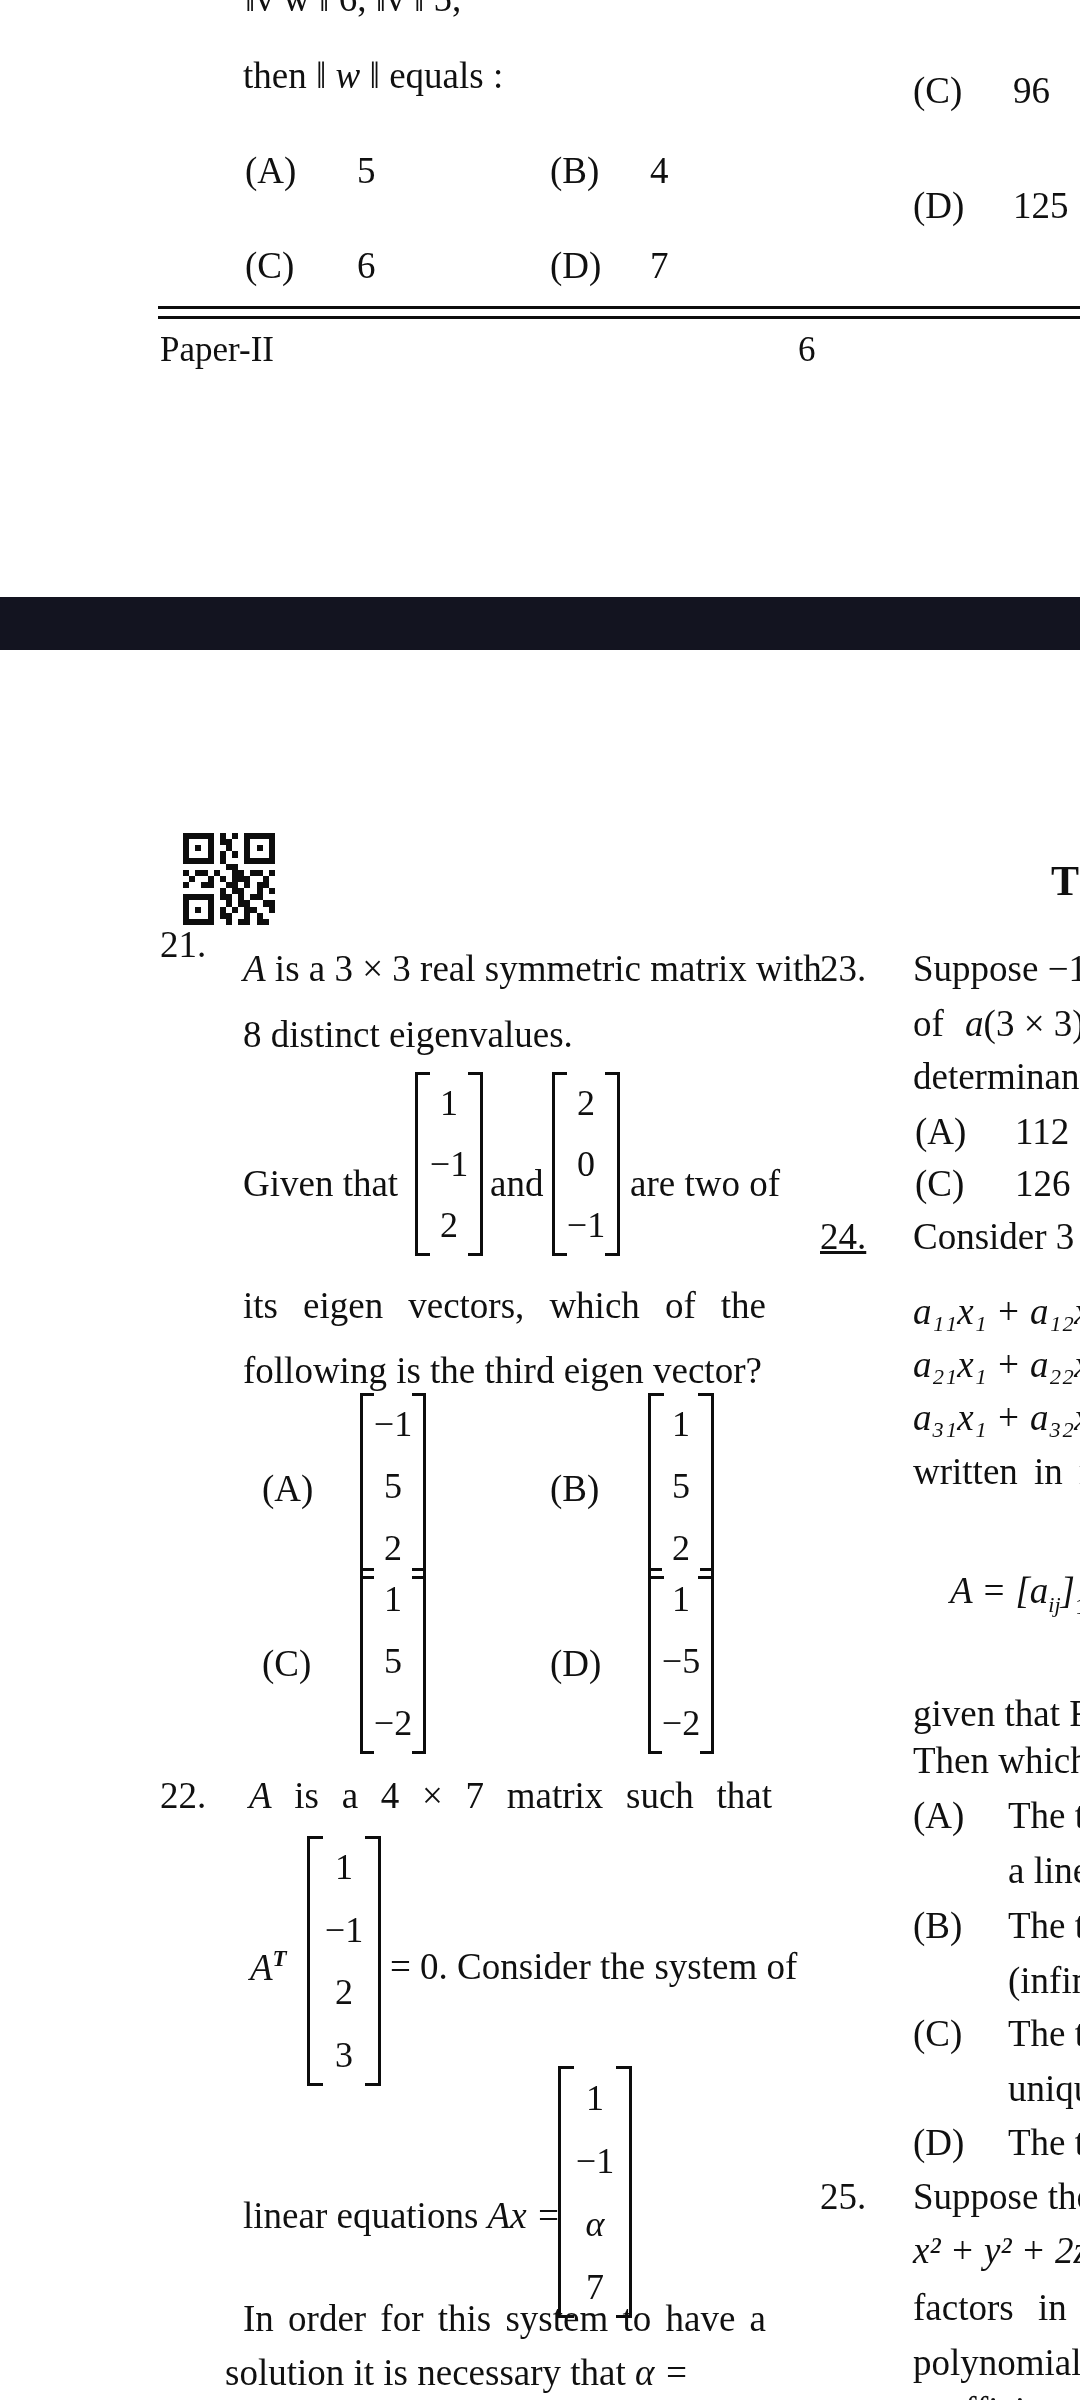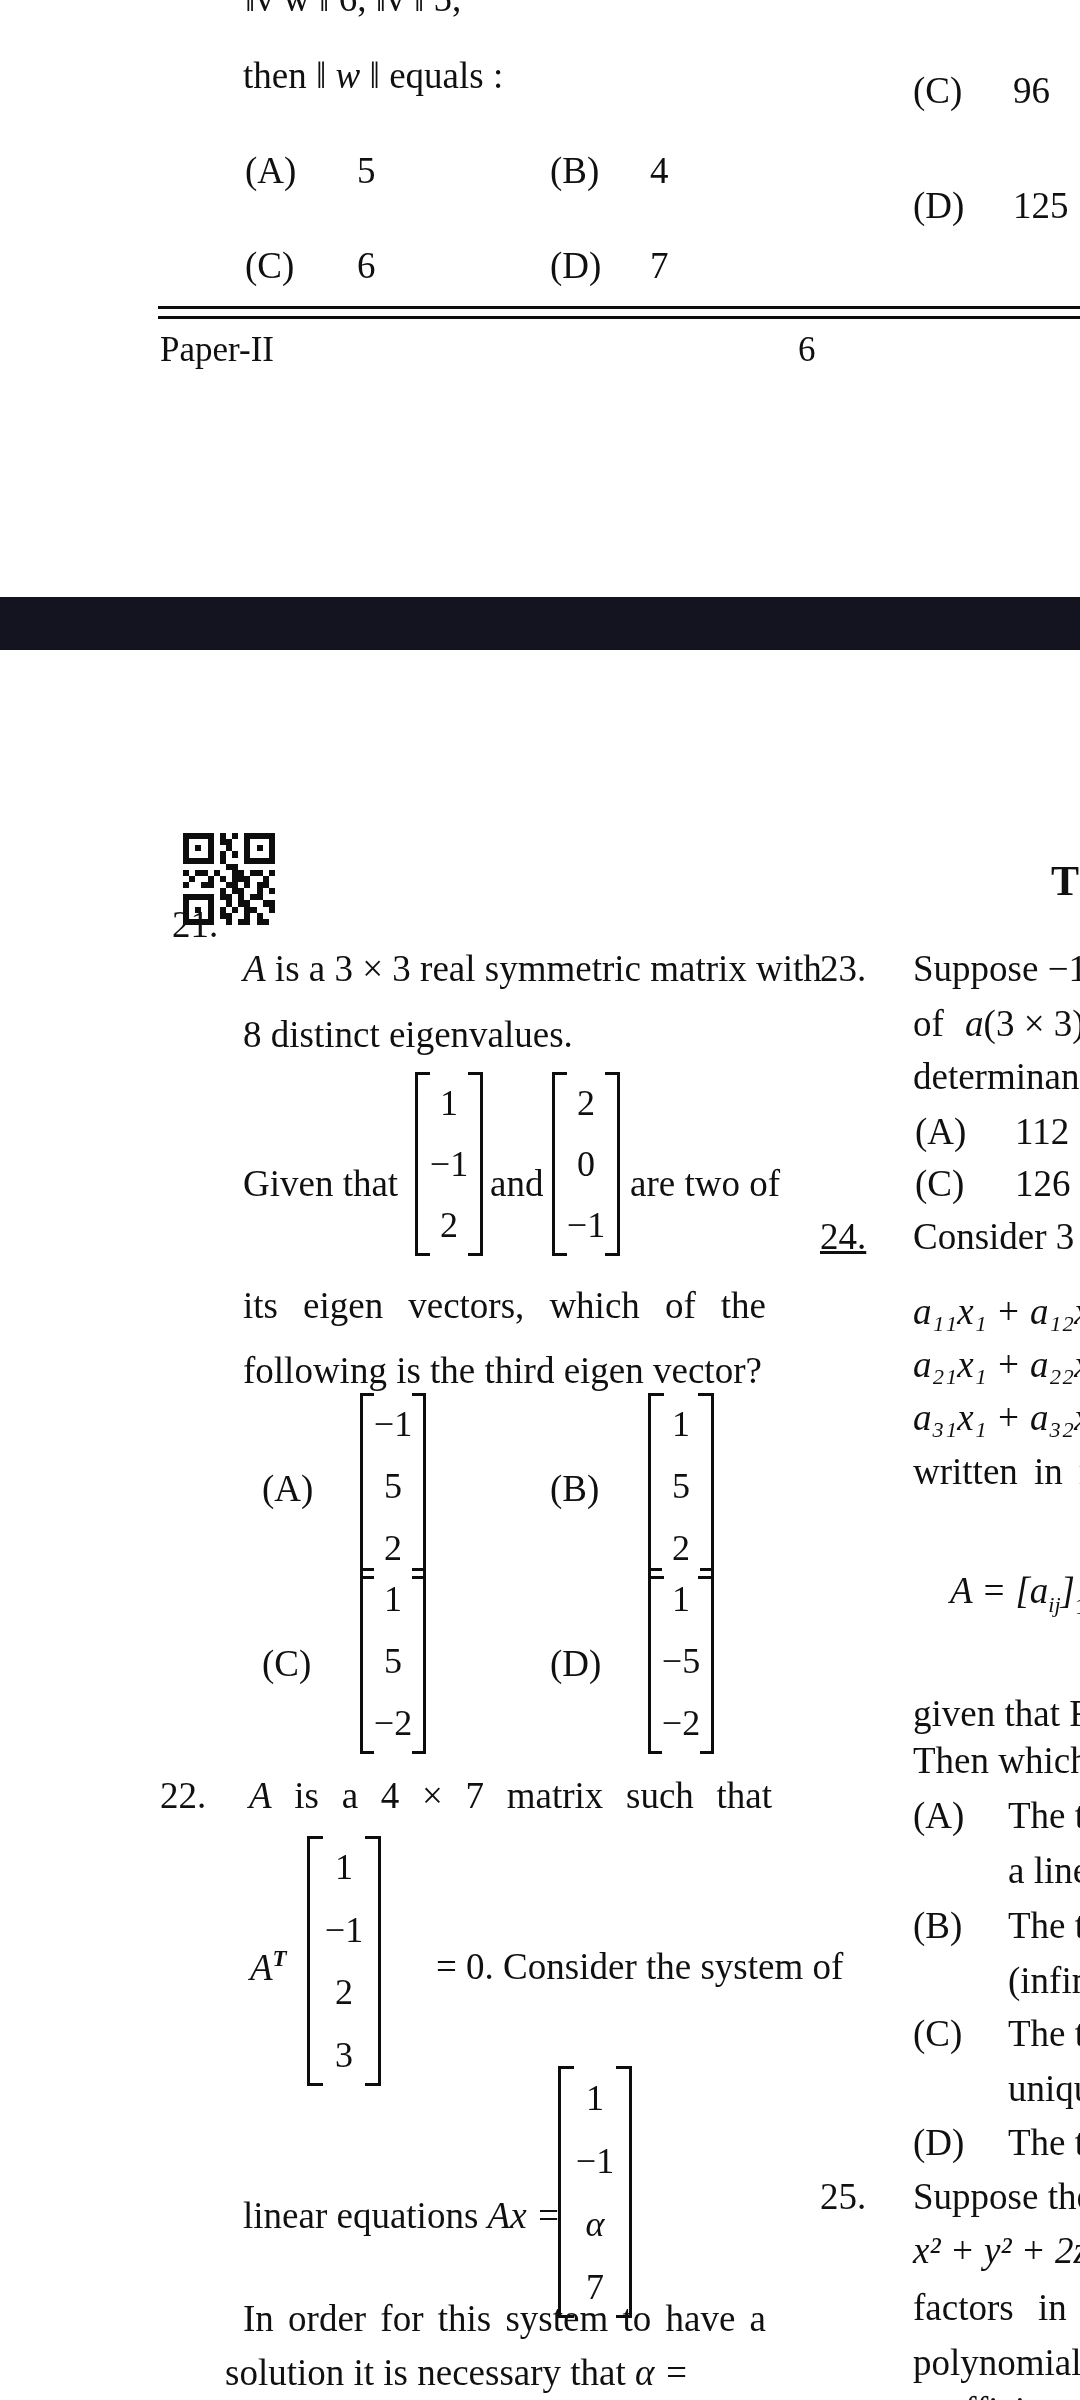--- a/index.html
+++ b/index.html
@@ -108,21 +108,21 @@
         <rect x="10" y="13" width="1" height="1"></rect>
         <rect x="12" y="13" width="1" height="1"></rect>
       <rect x="7" y="14" width="1" height="1"></rect>
         <rect x="9" y="14" width="2" height="1"></rect>
         <rect x="12" y="14" width="2" height="1"></rect>
     </g>
   </svg>
 
   <div class="t bold" style="left:1051px;top:858px;font-size:42px;">T</div>
 
-  <div class="t" style="left:160px;top:904px;margin-left:12px;">21.</div>
+  <div class="t" style="left:160px;top:924px;">21.</div>
   <div class="t" style="left:243px;top:948px;"><span class="it">A</span><span> is a 3 × 3 real symmetric matrix with</span></div>
   <div class="t" style="left:243px;top:1014px;">8 distinct eigenvalues.</div>
 
   <div class="t" style="left:243px;top:1163px;">Given that</div>
   <div class="mat" style="left:415px;top:1072px;width:68px;height:184px;">
     <span class="br brl"></span>
     <span class="col">
         <span>1</span>
         <span>−1</span>
         <span>2</span>
@@ -193,21 +193,21 @@
   <div class="mat" style="left:307px;top:1836px;width:74px;height:250px;">
     <span class="br brl"></span>
     <span class="col">
         <span>1</span>
         <span>−1</span>
         <span>2</span>
         <span>3</span>
       </span>
     <span class="br brr"></span>
   </div>
-  <div class="t" style="left:390px;top:1946px;margin-left:46px;">= 0. Consider the system of</div>
+  <div class="t" style="left:390px;top:1946px;">= 0. Consider the system of</div>
 
   <div class="t" style="left:243px;top:2195px;"><span>linear equations </span><span class="it">Ax =</span></div>
   <div class="mat" style="left:558px;top:2066px;width:74px;height:252px;">
     <span class="br brl"></span>
     <span class="col">
         <span>1</span>
         <span>−1</span>
         <span class="it">α</span>
         <span>7</span>
       </span>

